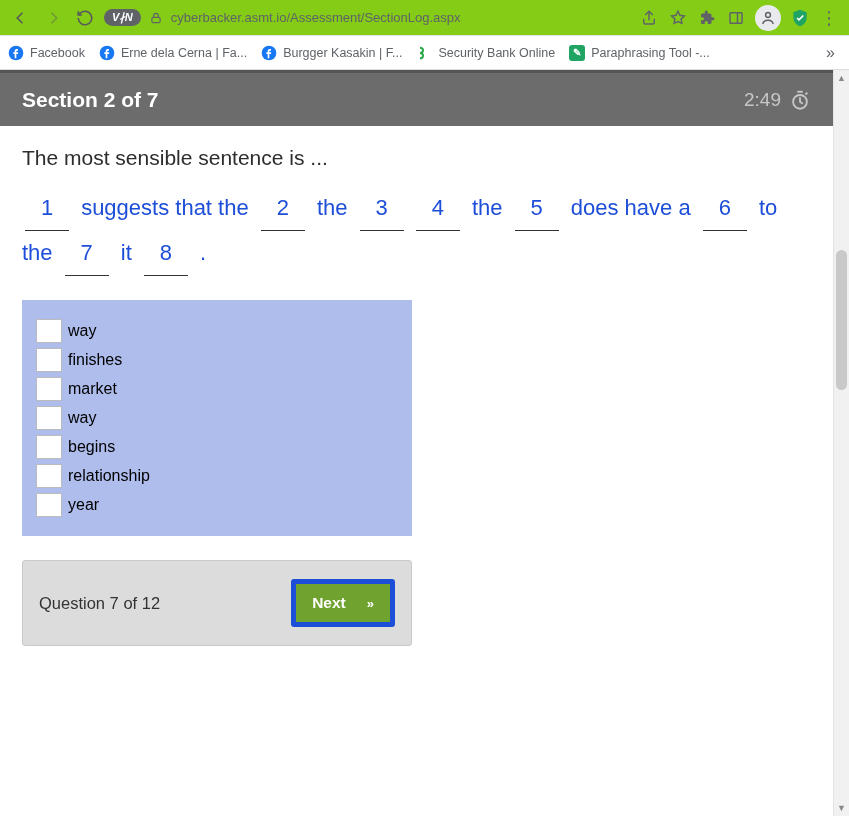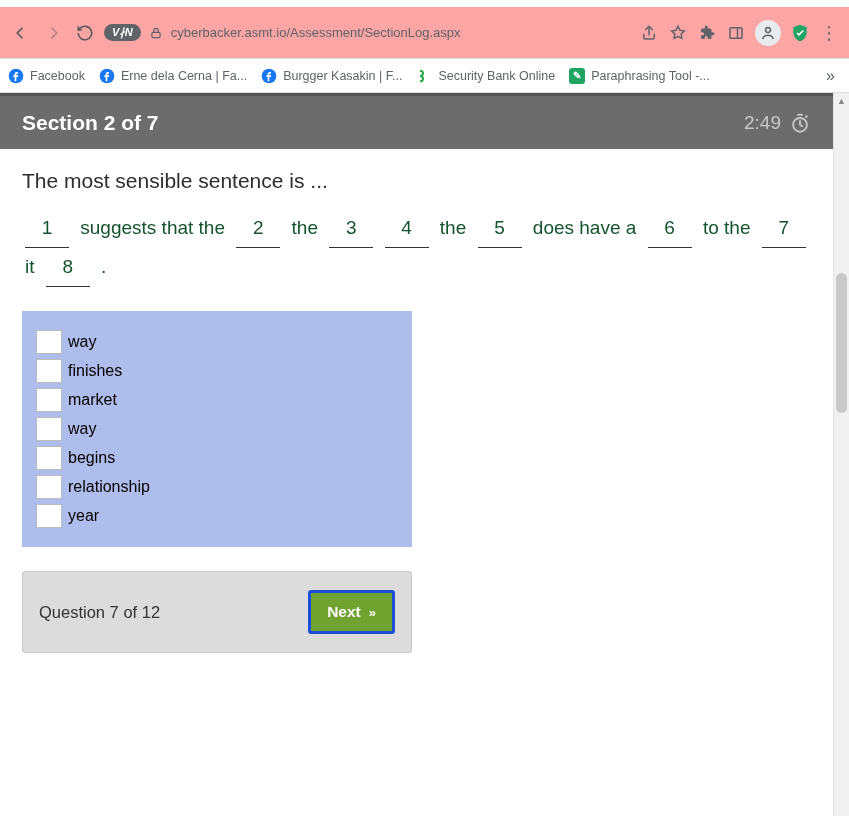--- a/index.html
+++ b/index.html
@@ -1,19 +1,19 @@
 <!DOCTYPE html>
 <html><head>
 <meta charset="utf-8">
 <style>
   * { box-sizing: border-box; margin: 0; padding: 0; }
   body { font-family: Arial, Helvetica, sans-serif; width: 849px; height: 816px; overflow: hidden; background: #fff; color: #222; }
 
   
-  .toolbar { display: flex; align-items: center; height: 52px; padding: 0 6px; gap: 2px; background: #fca5a5; border-bottom: 1px solid #e2e2e2; margin-top: 7px; }
+  .toolbar { display: flex; align-items: center; height: 36px; padding: 0 6px; gap: 2px; background: #84cc16; border-bottom: 1px solid #e2e2e2; }
   .nav-btn { width: 30px; height: 30px; display:flex; align-items:center; justify-content:center; color:#555; border-radius:50%; }
   .nav-btn svg { width:18px; height:18px; stroke:#5a5a5a; }
   .vpn-pill { background:#5f6368; color:#fff; font-size:11px; font-weight:600; padding:2px 8px; border-radius:10px; margin:0 6px 0 2px; font-style:italic;}
   .addr { flex:1; display:flex; align-items:center; gap:8px; font-size:13px; color:#5f6368; }
   .lock-icon { width:14px; height:14px; }
   .right-icons { display:flex; align-items:center; gap:9px; padding-right:4px; }
   .ico { width:20px; height:20px; display:flex; align-items:center; justify-content:center; color:#5f6368; }
   .avatar-circ { width:26px; height:26px; border-radius:50%; background:#e8eaed; display:flex; align-items:center; justify-content:center; }
   .shield { color:#1fa463; }
 
@@ -37,34 +37,34 @@
 
   
   .sec-header { background:#6c6c6c; height:56px; display:flex; align-items:center; padding:0 22px; color:#fff; border-top:3px solid #555; }
   .sec-title { font-size:21px; font-weight:bold; }
   .timer-wrap { margin-left:auto; display:flex; align-items:center; gap:8px; color:#c7c7c7; font-size:19px; }
   .stopwatch { width:22px; height:22px; }
 
   
   .content { padding:20px 22px; font-family: Verdana, Geneva, sans-serif; }
   .prompt { font-size:21px; color:#2d2d2d; margin-bottom:16px; }
-  .sentence { font-size:19px; color:#14532d; line-height:2.0; }
+  .sentence { font-size:22px; color:#1d4ed8; line-height:2.0; }
   .blank { display:inline-block; min-width:44px; border-bottom:1.5px solid #333; text-align:center; padding:0 6px; margin:0 3px;}
   .word { margin: 0 3px; }
 
   
   .options { width:390px; background:#aebdec; padding:14px 14px; margin-top:24px; }
   .opt { display:flex; align-items:center; gap:6px; margin:5px 0; }
   .opt-box { width:26px; height:24px; background:#fff; border:1px solid #bbb; }
   .opt-label { font-size:16px; color:#000000; }
 
   
   .qfooter { width:390px; margin-top:24px; border:1px solid #c9c9c9; background:#dcdcdc; padding:18px 16px; display:flex; align-items:center; justify-content:space-between; border-radius:3px;}
   .qcount { font-size:16.5px; color:#333; }
-  .next-btn { background:#6fa22e; color:#fff; border:3px solid #1d4ed8; padding:10px 16px; font-size:15.5px; font-weight:bold; border-radius:3px; display:flex; align-items:center; gap:8px; cursor:pointer;}
+  .next-btn { background:#6fa22e; color:#fff; border:5px solid #1d4ed8; padding:10px 16px; font-size:15.5px; font-weight:bold; border-radius:3px; display:flex; align-items:center; gap:21px; cursor:pointer;}
   .next-btn .chev { font-size:13px; }
 </style>
 </head>
 <body>
 
 <div class="toolbar">
   <div class="nav-btn">
     <svg viewBox="0 0 24 24" fill="none" stroke="currentColor" stroke-width="2.2">
         <path d="M14 5l-7 7 7 7"></path>
       </svg>

